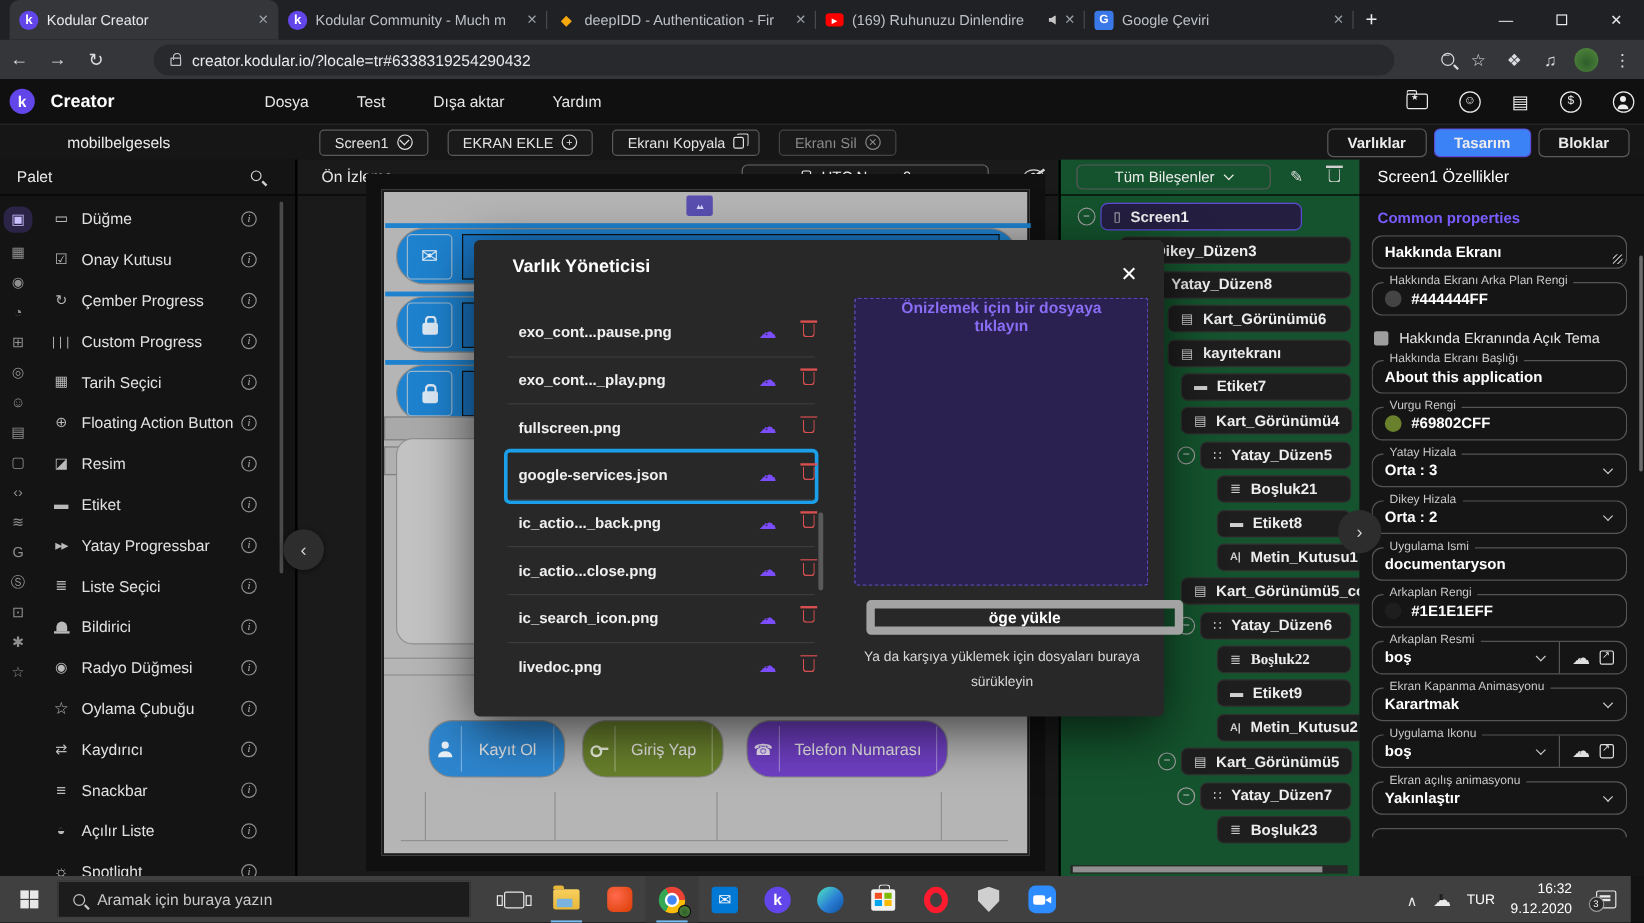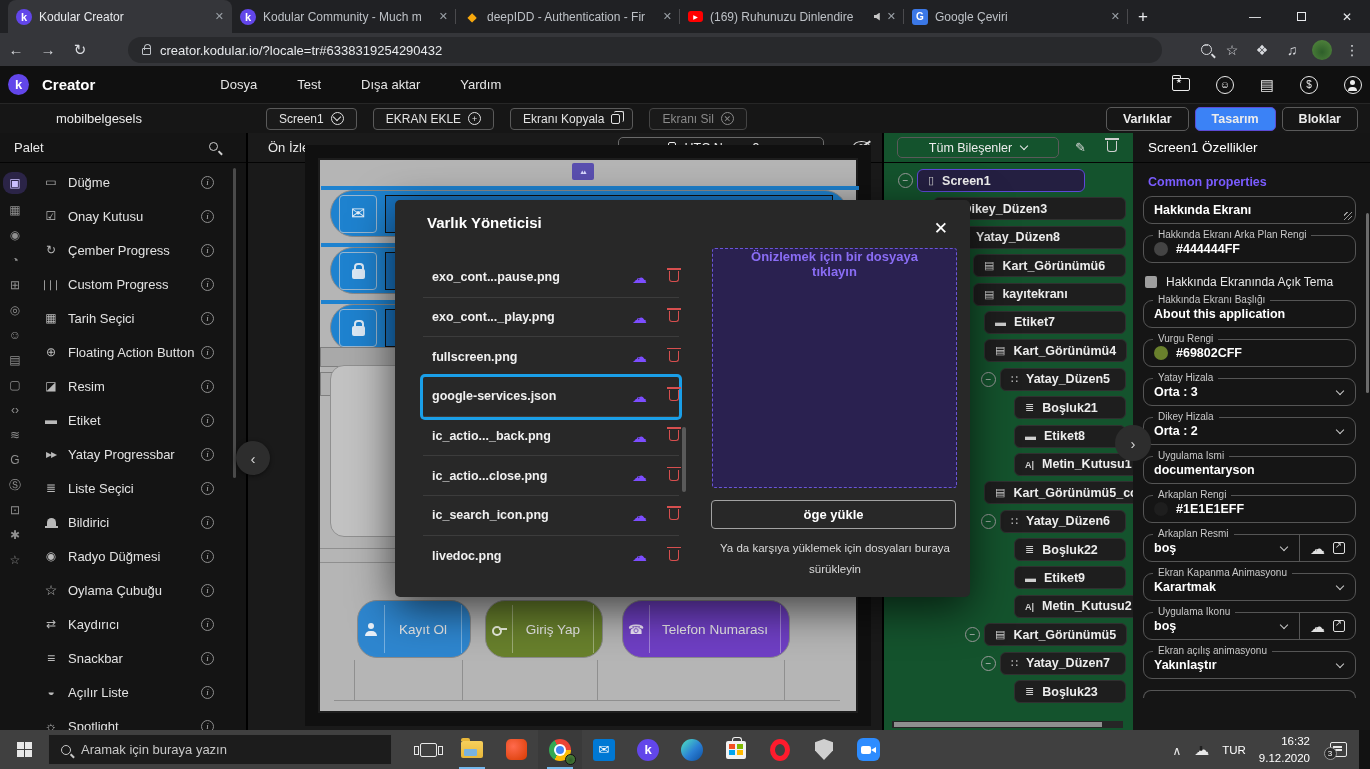--- a/index.html
+++ b/index.html
@@ -105,21 +105,21 @@
 .prow .ribox{width:38px;height:38px;margin-left:8px;border:1px solid #9ab7d0;border-radius:4px;display:flex;align-items:center;justify-content:center;color:#e8f1fa;font-size:17px}
 .prow .rfield{flex:1;height:38px;margin:0 14px 0 8px;background:#1873c0;border:1px solid #111}
 .prow:nth-of-type(2){top:30px}.prow:nth-of-type(3){top:87px}.prow:nth-of-type(4){top:144px}
 .ic-lock{width:13px;height:10px;background:#dce9f5;border-radius:2px;position:relative;margin-top:6px}
 .ic-lock::before{content:"";position:absolute;left:2.5px;top:-6px;width:6px;height:6px;border:2px solid #dce9f5;border-bottom:none;border-radius:4px 4px 0 0}
 .gstrip1{position:absolute;left:0;top:187px;width:100%;height:20px;background:#a9a9a9;border:1px solid #7f7f7f}
 .gstrip2{position:absolute;left:0;top:212px;width:100%;height:24px;background:#b0b0b0;border:1px solid #7f7f7f}
 .bigcard{position:absolute;left:10px;top:205px;width:516px;height:172px;background:#c2c2c2;border:1px solid #909090;border-radius:14px}
 .hline1{position:absolute;left:0;top:388px;width:100%;height:1px;background:#8f8f8f}
 .hline2{position:absolute;left:0;top:402px;width:100%;height:1px;background:#8f8f8f}
-.pbtn{position:absolute;top:440px;height:58px;border-radius:20px;display:flex;align-items:center;border:1px solid #8a8a8a}
+.pbtn{position:absolute;top:440px;height:48px;border-radius:20px;display:flex;align-items:center;border:1px solid #8a8a8a}
 .pbtn .blabel{flex:1;text-align:center;color:#e9e9e9;font-size:13.5px;border-left:1px solid rgba(255,255,255,.35);border-right:1px solid rgba(255,255,255,.35);align-self:stretch;display:flex;align-items:center;justify-content:center;margin:4px 8px 4px 0}
 .pbtn .bic{width:26px;display:flex;justify-content:center;color:#e9f0f8}
 .ic-personw{position:relative;width:12px;height:13px}
 .ic-personw::before{content:"";position:absolute;left:3px;top:0;width:6px;height:6px;border-radius:50%;background:#e9f0f8}
 .ic-personw::after{content:"";position:absolute;left:0;bottom:0;width:12px;height:5px;border-radius:5px 5px 0 0;background:#e9f0f8}
 .ic-key{position:relative;width:15px;height:8px}
 .ic-key::before{content:"";position:absolute;left:0;top:1px;width:6px;height:6px;border:2px solid #eef3e2;border-radius:50%}
 .ic-key::after{content:"";position:absolute;left:7px;top:3px;width:8px;height:2px;background:#eef3e2}
 .ic-phonew{color:#efe6fa;font-size:13px}
 .guide{position:absolute;background:#8f8f8f}
@@ -175,21 +175,21 @@
 .mclose{position:absolute;right:22px;top:18px;color:#fff;font-size:17px}
 .flist{position:absolute;left:28px;top:58px;width:256px}
 .frow{height:39.7px;display:flex;align-items:center;border-bottom:1px solid #3c3c3c;padding-left:9px;position:relative}
 .frow:last-child{border-bottom:none}
 .fname{flex:1;color:#f0f0f0;font-size:12.5px;font-weight:bold;white-space:nowrap;overflow:hidden}
 .frow .cloudg{margin-right:22px}
 .frow.sel{box-shadow:0 0 0 3px #1a9fe8;border-radius:2px}
 .mscroll{position:absolute;left:287px;top:227px;width:4px;height:65px;background:#5a5a5a;border-radius:2px}
 .pvbox{position:absolute;left:317px;top:48px;width:245px;height:240px;background:#2a2150;border:1px dashed #6a55d8;border-radius:3px;display:flex;align-items:flex-start;justify-content:center;padding:0 22px;text-align:center}
 .pvbox span{color:#8a6df5;font-size:13px;font-weight:bold}
-.upbtn{position:absolute;left:316px;top:300px;width:245px;height:29px;border:1px solid #a3a3a3;border-radius:4px;display:flex;align-items:center;justify-content:center;color:#fff;font-size:13px;font-weight:bold}
+.upbtn{position:absolute;left:327px;top:300px;width:264px;height:29px;border:7px solid #a3a3a3;border-radius:4px;display:flex;align-items:center;justify-content:center;color:#fff;font-size:13px;font-weight:bold}
 .drophint{position:absolute;left:310px;top:338px;width:260px;text-align:center;color:#d9d9d9;font-size:11.5px;line-height:1.8}
 
 .taskbar{position:absolute;left:0;top:730px;width:1359px;height:39px;background:#404040;display:flex;align-items:center;z-index:20}
 .startbtn{width:48px;height:39px;display:flex;align-items:center;justify-content:center}
 .winlogo{width:15px;height:15px;display:grid;grid-template-columns:7px 7px;grid-template-rows:7px 7px;gap:1px}
 .winlogo i{background:#e8e8e8}
 .tsearch{width:344px;height:31px;background:#1c1c1c;border:1px solid #3f3f3f;display:flex;align-items:center;gap:10px;padding:0 12px}
 .tsearch .ic-search2{width:10px;height:10px;border:1.6px solid #c8c8c8;border-radius:50%;position:relative;flex:0 0 auto}
 .tsearch .ic-search2::after{content:"";position:absolute;left:8px;top:9px;width:5px;height:1.6px;background:#c8c8c8;transform:rotate(45deg)}
 .tsearch span{color:#c8c8c8;font-size:13px}
@@ -602,21 +602,21 @@
             <span class="tlabel">Kart_Görünümü5_copy</span>
           </div>
         </div>
         <div class="trow" style="padding-left: 116px;">
           <span class="minus" style="left: 97px;">−</span>
           <div class="tbox">
             <span class="tic ti-hlayout"></span>
             <span class="tlabel">Yatay_Düzen6</span>
           </div>
         </div>
-        <div class="trow" style="padding-left: 130px;">
+        <div class="trow" style="padding-left: 130px; font-family: Liberation Serif, serif;">
           <div class="tbox">
             <span class="tic ti-space"></span>
             <span class="tlabel">Boşluk22</span>
           </div>
         </div>
         <div class="trow" style="padding-left: 130px;">
           <div class="tbox">
             <span class="tic ti-label"></span>
             <span class="tlabel">Etiket9</span>
           </div>

